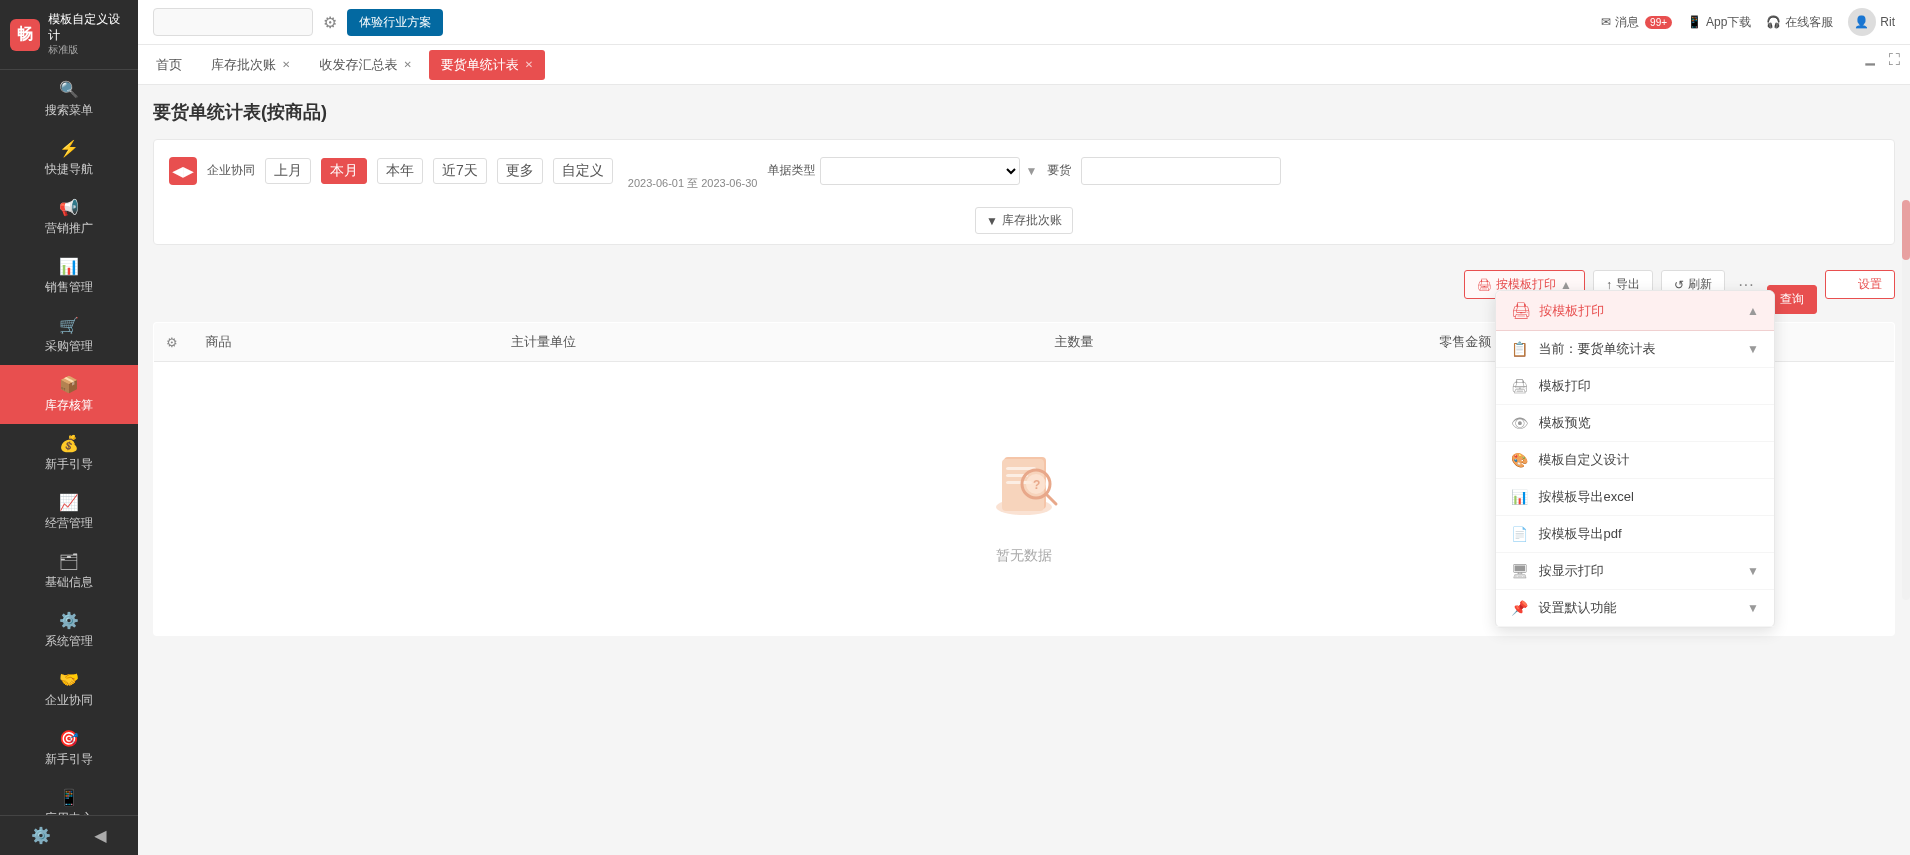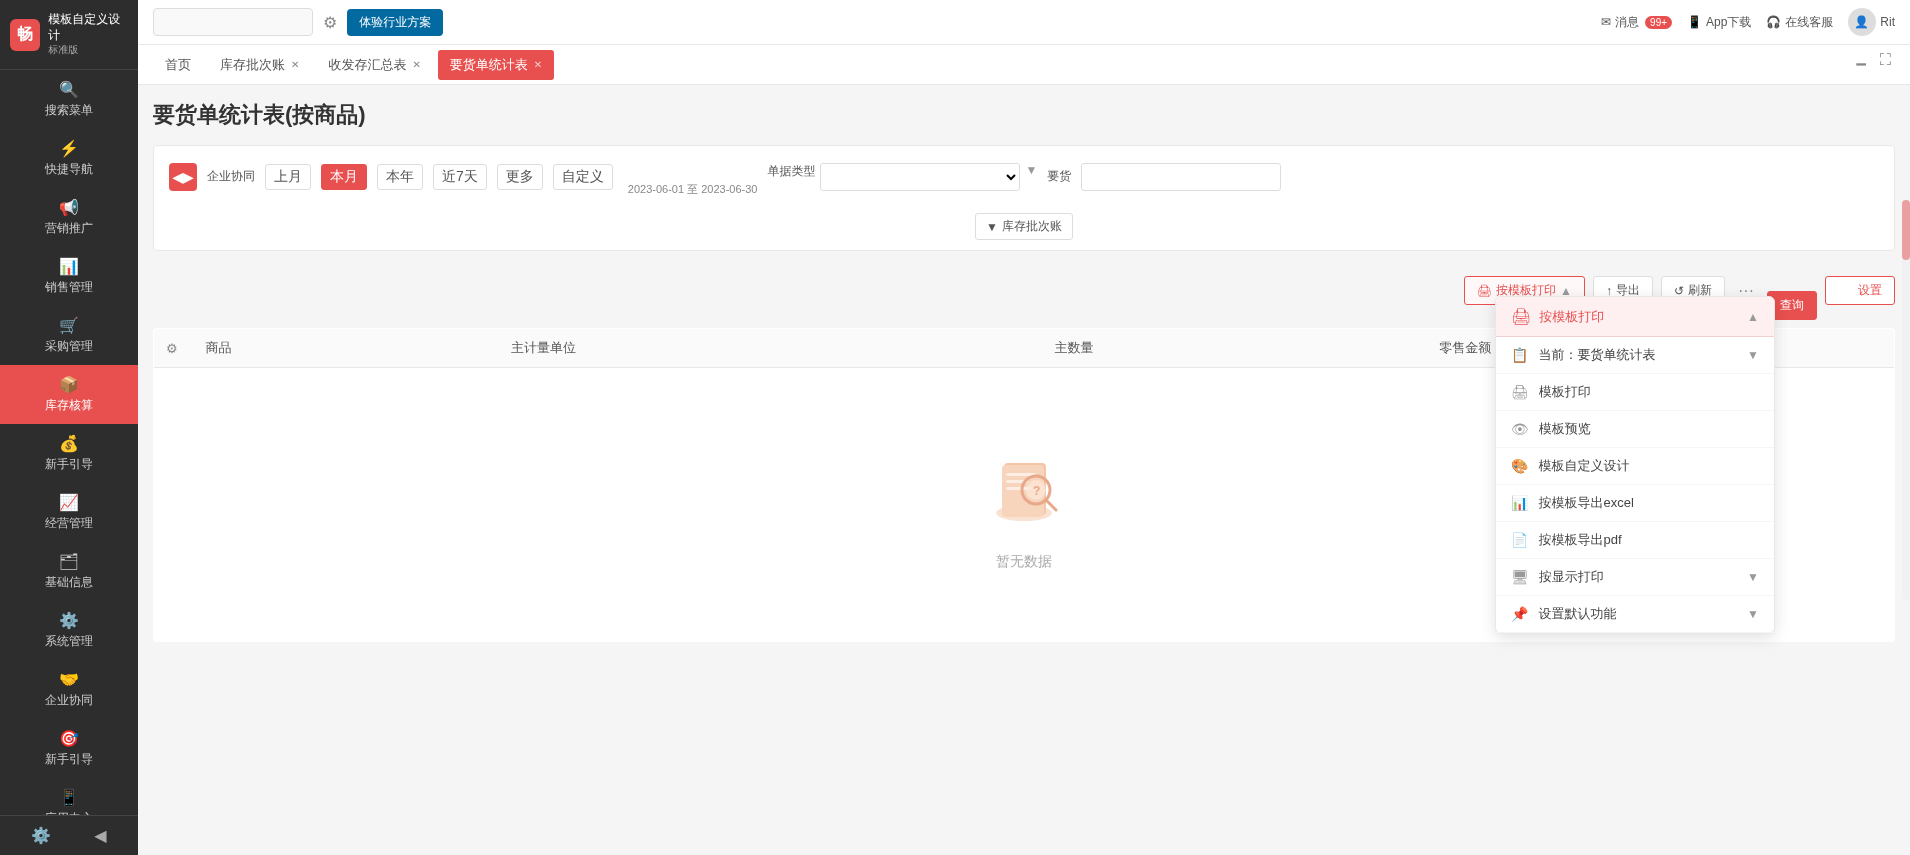--- a/index.html
+++ b/index.html
@@ -108,21 +108,21 @@
       display: flex; align-items: center; justify-content: center;
       font-size: 12px; color: #888;
     }
 
     
     .tabs {
       height: 40px;
       background: #fff;
       display: flex;
       align-items: center;
-      padding: 0 15px;
+      padding: 0 6px;
       border-bottom: 1px solid #e8e8e8;
       gap: 5px;
     }
     .tab {
       display: flex;
       align-items: center;
       padding: 6px 12px;
       font-size: 13px;
       cursor: pointer;
       color: #555;
@@ -139,21 +139,21 @@
     .tab-window-btn { font-size: 16px; color: #888; cursor: pointer; padding: 0 4px; }
 
     
     .content {
       flex: 1;
       overflow-y: auto;
       padding: 15px;
       position: relative;
     }
     .page-title {
-      font-size: 22px;
+      font-size: 18px;
       font-weight: bold;
       color: #333;
       margin-bottom: 15px;
     }
 
     
     .filter-bar {
       background: #fff;
       border: 1px solid #e8e8e8;
       border-radius: 4px;
@@ -187,20 +187,21 @@
       color: #555;
     }
     .date-btn.active {
       background: #e84f4f;
       color: #fff;
       border-color: #e84f4f;
     }
     .date-range { font-size: 11px; color: #888; margin-left: 5px; margin-top: 26px; }
     .filter-select-wrap {
       display: flex;
+      align-items: center;
       gap: 5px;
     }
     .filter-select {
       width: 200px;
       height: 28px;
       border: 1px solid #ddd;
       border-radius: 3px;
       padding: 0 8px;
       font-size: 12px;
       background: #fff;

